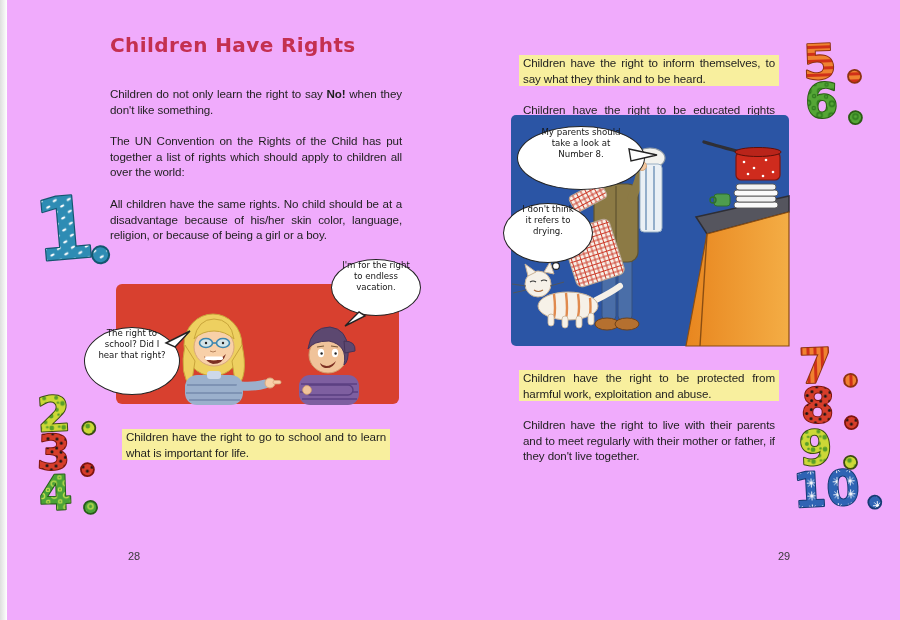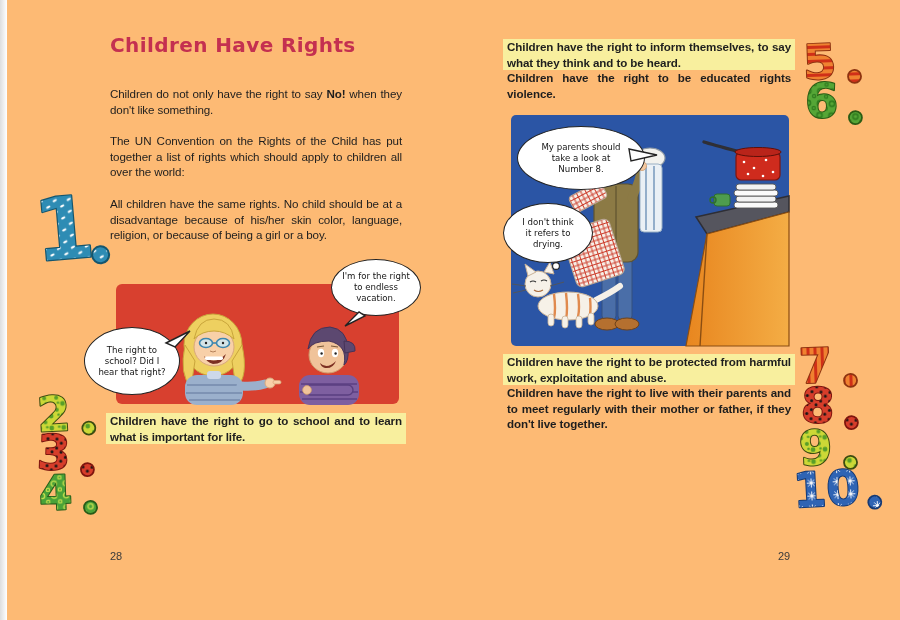--- a/index.html
+++ b/index.html
@@ -1,37 +1,37 @@
 <!DOCTYPE html>
 <html><head>
 <meta charset="utf-8">
 <style>
   html,body{margin:0;padding:0;background:#ffffff;}
-  .spread{position:relative;width:900px;height:620px;background:#fdba74;overflow:hidden;
+  .spread{position:relative;width:900px;height:620px;background:#f0abfc;overflow:hidden;
           font-family:"Liberation Sans",sans-serif;color:#1e1e1e;}
   .scan-edge{position:absolute;left:0;top:0;width:7px;height:100%;
              background:linear-gradient(90deg,#dedede,#ffffff);}
   
   .title{position:absolute;left:110px;top:33px;margin:0;font-size:20px;font-weight:bold;
          color:#c43050;letter-spacing:.4px;font-family:"DejaVu Sans",sans-serif;}
   .txt{position:absolute;width:292px;font-size:11.6px;line-height:15.6px;
        letter-spacing:-.1px;text-align:justify;margin:0;}
   .rights{position:absolute;width:292px;}
-  .rights p{margin:0;font-size:11.6px;line-height:15.6px;letter-spacing:-.1px;text-align:justify;font-weight:bold;}
+  .rights p{margin:16px;font-size:11.6px;line-height:15.6px;letter-spacing:-.1px;text-align:justify;}
   .hl{background:#f8ef9e;box-shadow:-4px 0 0 #f8ef9e,4px 0 0 #f8ef9e;}
   .pageno{position:absolute;font-size:11px;color:#3a3a3a;}
   
   .badge{position:absolute;overflow:visible;}
   .badge text{font-family:"DejaVu Sans",sans-serif;font-weight:bold;paint-order:stroke;
               stroke-linejoin:round;}
   
   .illo{position:absolute;z-index:1;}
   
   .bubble{position:absolute;z-index:4;background:#fff;border:1.5px solid #232323;
-          border-radius:50%;display:flex;align-items:center;justify-content:center;}
+          border-radius:50%;display:flex;justify-content:center;}
   .bubble-text{white-space:pre-line;text-align:center;font-size:8.6px;line-height:1.28;
                color:#151515;font-family:"DejaVu Sans",sans-serif;}
   .tail{position:absolute;overflow:visible;}
 </style>
 </head>
 <body>
 
 <div class="spread">
   <div class="scan-edge"></div>
 
@@ -82,21 +82,21 @@
       <linearGradient id="counterGrad" x1="0" y1="0" x2="1" y2="0">
         <stop offset="0" stop-color="#e8861f"></stop>
           <stop offset="1" stop-color="#f4ad45"></stop>
       </linearGradient>
     </defs>
   </svg>
 
   <section>
     <h1 class="title">Children Have Rights</h1>
 
-    <p class="txt" style="left:110px;top:86px"><span>Children do not only have the right to say </span><b>No!</b><span> when they don't like something.</span></p>
+    <p class="txt" style="left:110px;top:86px"><span>Children do not only learn the right to say </span><b>No!</b><span> when they don't like something.</span></p>
 
     <p class="txt" style="left:110px;top:133px">The UN Convention on the Rights of the Child has put together a list of rights which should apply to children all over the world:</p>
 
     <svg class="badge" style="left:32px;top:178px;transform:rotate(-5deg)" width="84" height="96" viewBox="0 0 84 96">
       <text x="2" y="80" font-size="86" fill="url(#pat1)" stroke="#14566f" stroke-width="2.4">1</text>
       <circle cx="66" cy="79" r="8.5" fill="url(#pat1)" stroke="#14566f" stroke-width="2"></circle>
     </svg>
 
     <p class="txt" style="left:110px;top:196px">All children have the same rights. No child should be at a disadvantage because of his/her skin color, language, religion, or because of being a girl or a boy.</p>
 
@@ -172,21 +172,21 @@
     </svg>
     <svg class="badge" style="left:38px;top:467px;transform:rotate(-2deg)" width="70" height="50" viewBox="0 0 70 50">
       <text x="1" y="42" font-size="48" fill="url(#pat4)" stroke="#265c18" stroke-width="2">4</text>
       <circle cx="52" cy="41" r="6.5" fill="url(#pat4)" stroke="#265c18" stroke-width="1.8"></circle>
     </svg>
 
     <div class="rights" style="left:110px;top:413px">
       <p class="hl">Children have the right to go to school and to learn what is important for life.</p>
     </div>
 
-    <div class="pageno" style="left:110px;top:550px">28</div>
+    <div class="pageno" style="left:128px;top:550px">28</div>
   </section>
 
   <section>
     <div class="rights" style="left:507px;top:39px;width:284px">
       <p class="hl">Children have the right to inform themselves, to say what they think and to be heard.</p>
       <p>Children have the right to be educated rights violence.</p>
     </div>
 
     <svg class="badge" style="left:802px;top:36px;transform:rotate(-2deg)" width="70" height="50" viewBox="0 0 70 50">
       <text x="1" y="42" font-size="48" fill="url(#pat5)" stroke="#8e3310" stroke-width="2">5</text>

